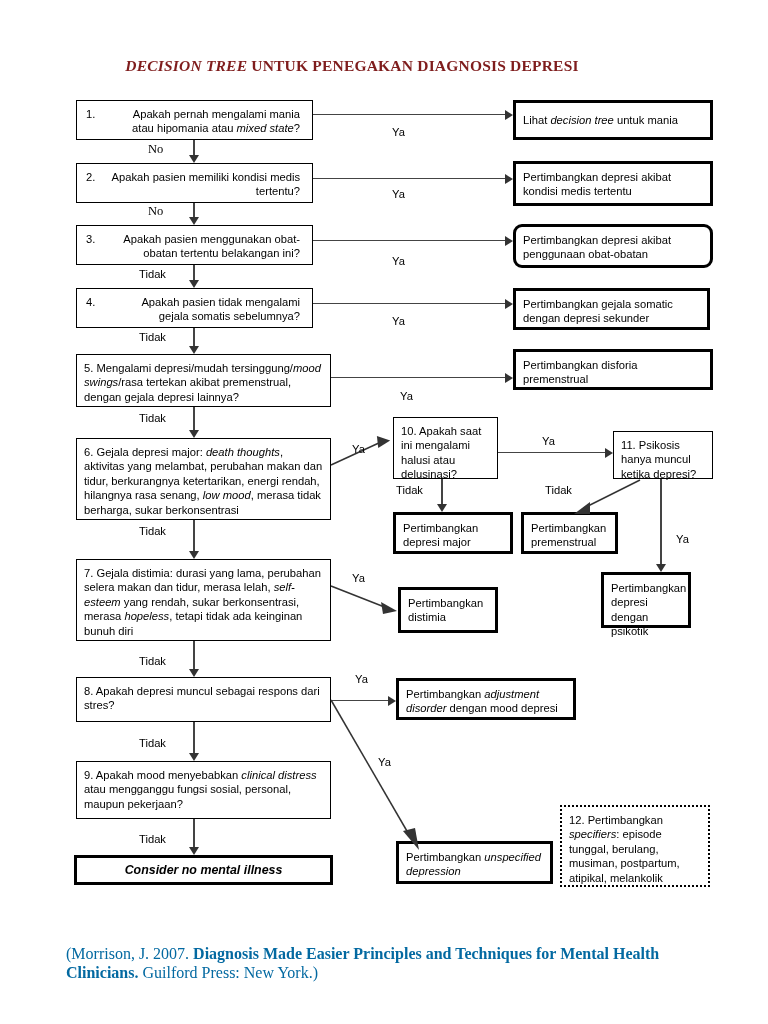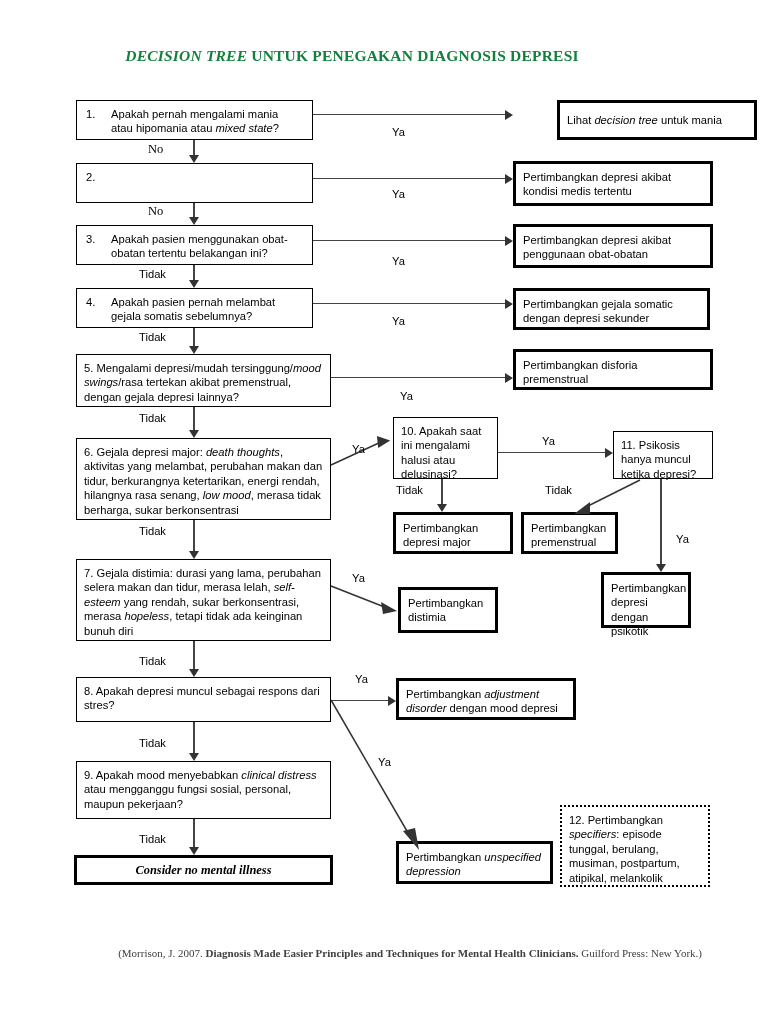--- a/index.html
+++ b/index.html
@@ -12,28 +12,28 @@
     width: 768px;
     height: 1024px;
     background: #ffffff;
     overflow: hidden;
     font-family: "Liberation Sans", sans-serif;
   }
 
   
   #title {
     position: absolute;
-    left: 0; top: 47px;
+    left: 0; top: 57px;
     width: 704px;
     text-align: center;
     font-family: "Liberation Serif", serif;
     font-size: 15.5px;
     font-weight: bold;
     letter-spacing: 0.2px;
-    color: #15803d;
+    color: #7f1d1d;
   }
   #title .ital { font-style: italic; }
 
   
   .box {
     position: absolute;
     box-sizing: border-box;
     background: #fff;
     color: #000;
     font-family: "Liberation Sans", sans-serif;
@@ -56,36 +56,37 @@
     position: absolute;
     left: 9px;
     top: 6px;
     width: 22px;
   }
   .box .body-indent {
     position: absolute;
     left: 34px;
     right: 12px;
     top: 6px;
+    text-align: right;
   }
 
   .box.center-mid .txt {
     top: 50%;
     transform: translateY(-50%);
   }
 
   .finalbox {
     position: absolute;
     box-sizing: border-box;
     border: 3.4px solid #000;
     background: #fff;
     display: flex;
     align-items: center;
     justify-content: center;
-    font-family: Liberation Serif, serif;
+    font-family: Liberation Sans, sans-serif;
     font-size: 12.4px;
     font-weight: bold;
     font-style: italic;
   }
 
   i.em { font-style: italic; }
 
   
   .vline {
     position: absolute;
@@ -126,54 +127,54 @@
     font-size: 12.5px;
   }
 
   
   #footer {
     position: absolute;
     left: 66px;
     top: 944px;
     width: 636px;
     font-family: "Liberation Serif", serif;
-    font-size: 11px;
+    font-size: 16px;
     line-height: 19px;
-    color: #404040;
-    text-align: right;
+    color: #0369a1;
   }
   #footer .lead { }
   #footer .bold { font-weight: bold; }
 </style>
 </head>
 <body>
 
 <div id="page">
 
   <div id="title">
     <span class="ital">DECISION TREE</span><span> UNTUK PENEGAKAN DIAGNOSIS DEPRESI</span>
   </div>
 
   <div class="box thin" style="left:76px; top:100px; width:237px; height:40px;">
     <span class="num">1.</span>
     <span class="body-indent"><span>Apakah pernah mengalami mania atau hipomania atau </span><i class="em">mixed state</i><span>?</span></span>
   </div>
 
   <div class="box thin" style="left:76px; top:163px; width:237px; height:40px;">
     <span class="num">2.</span>
+    <span class="body-indent">Apakah pasien memiliki kondisi medis tertentu?</span>
   </div>
 
   <div class="box thin" style="left:76px; top:225px; width:237px; height:40px;">
     <span class="num">3.</span>
     <span class="body-indent">Apakah pasien menggunakan obat-obatan tertentu belakangan ini?</span>
   </div>
 
   <div class="box thin" style="left:76px; top:288px; width:237px; height:40px;">
     <span class="num">4.</span>
-    <span class="body-indent">Apakah pasien pernah melambat gejala somatis sebelumnya?</span>
+    <span class="body-indent">Apakah pasien tidak mengalami gejala somatis sebelumnya?</span>
   </div>
 
   <div class="box thin" style="left:76px; top:354px; width:255px; height:53px;">
     <span class="txt"><span>5. Mengalami depresi/mudah tersinggung/</span><i class="em">mood swings</i><span>/rasa tertekan akibat premenstrual, dengan gejala depresi lainnya?</span></span>
   </div>
 
   <div class="box thin" style="left:76px; top:438px; width:255px; height:82px;">
     <span class="txt"><span>6. Gejala depresi major: </span><i class="em">death thoughts</i><span>, aktivitas yang melambat, perubahan makan dan tidur, berkurangnya ketertarikan, energi rendah, hilangnya rasa senang, </span><i class="em">low mood</i><span>, merasa tidak berharga, sukar berkonsentrasi</span></span>
   </div>
 
@@ -194,29 +195,29 @@
   </div>
 
   <div class="box thin" style="left:393px; top:417px; width:105px; height:62px;">
     <span class="txt">10. Apakah saat ini mengalami halusi atau delusinasi?</span>
   </div>
 
   <div class="box thin" style="left:613px; top:431px; width:100px; height:48px;">
     <span class="txt">11. Psikosis hanya muncul ketika depresi?</span>
   </div>
 
-  <div class="box thick center-mid" style="left:513px; top:100px; width:200px; height:40px;margin-left:44px;">
+  <div class="box thick center-mid" style="left:513px; top:100px; width:200px; height:40px;">
     <span class="txt"><span>Lihat </span><i class="em">decision tree</i><span> untuk mania</span></span>
   </div>
 
   <div class="box thick" style="left:513px; top:161px; width:200px; height:45px;">
     <span class="txt">Pertimbangkan depresi akibat kondisi medis tertentu</span>
   </div>
 
-  <div class="box thick" style="left:513px; top:224px; width:200px; height:44px;">
+  <div class="box thick" style="left:513px; top:224px; width:200px; height:44px;border-radius:9px;">
     <span class="txt">Pertimbangkan depresi akibat penggunaan obat-obatan</span>
   </div>
 
   <div class="box thick" style="left:513px; top:288px; width:197px; height:42px;">
     <span class="txt">Pertimbangkan gejala somatic dengan depresi sekunder</span>
   </div>
 
   <div class="box thick" style="left:513px; top:349px; width:200px; height:41px;">
     <span class="txt">Pertimbangkan disforia premenstrual</span>
   </div>

